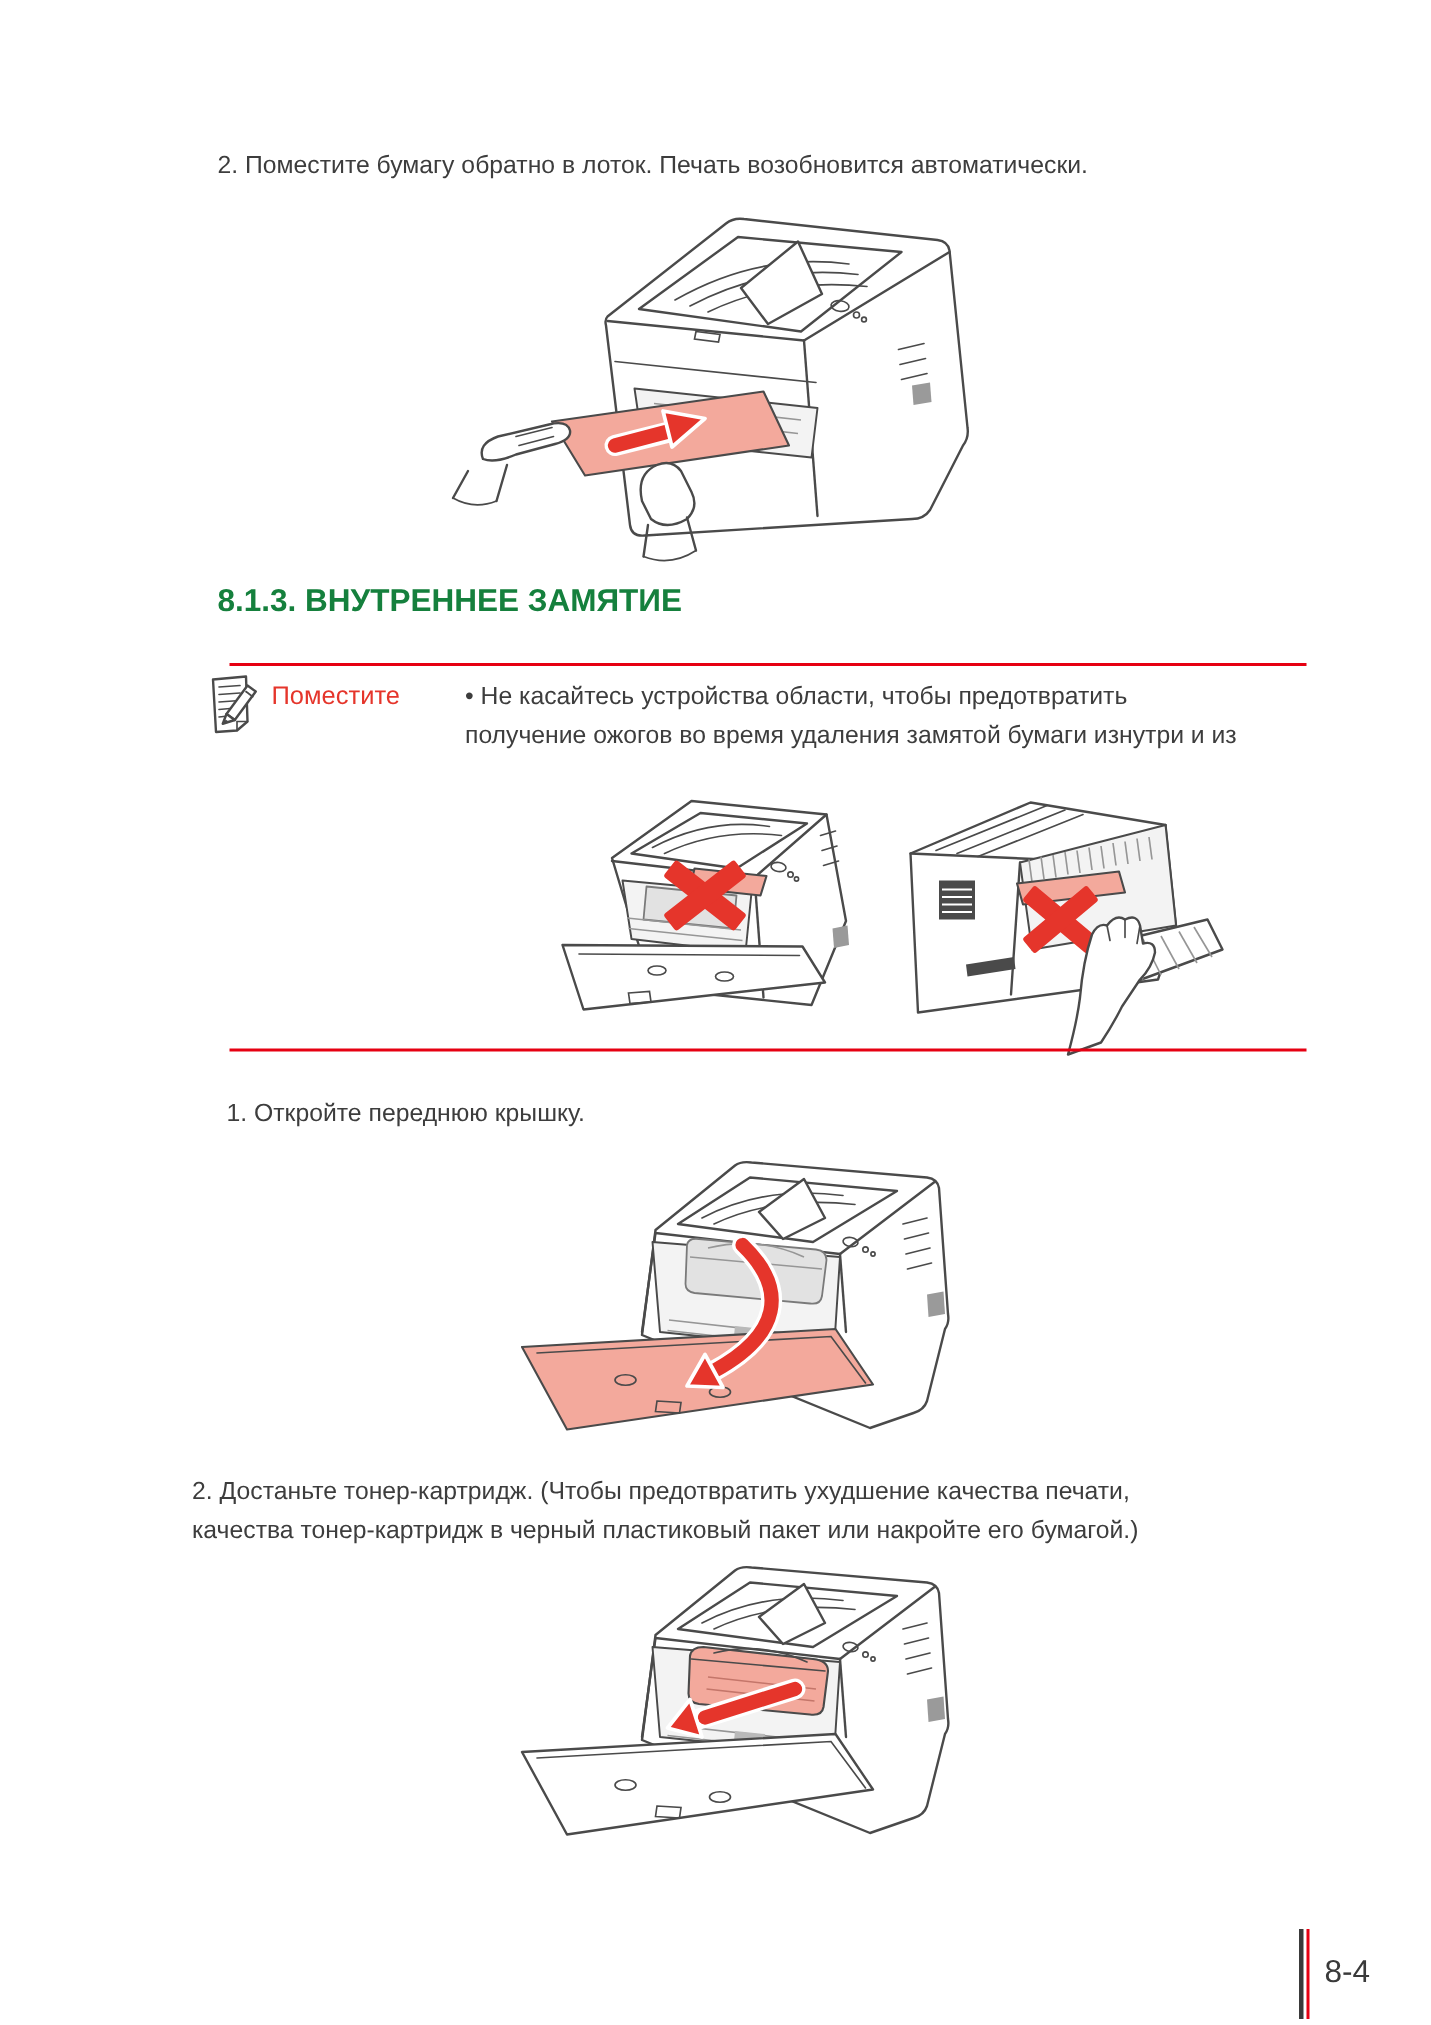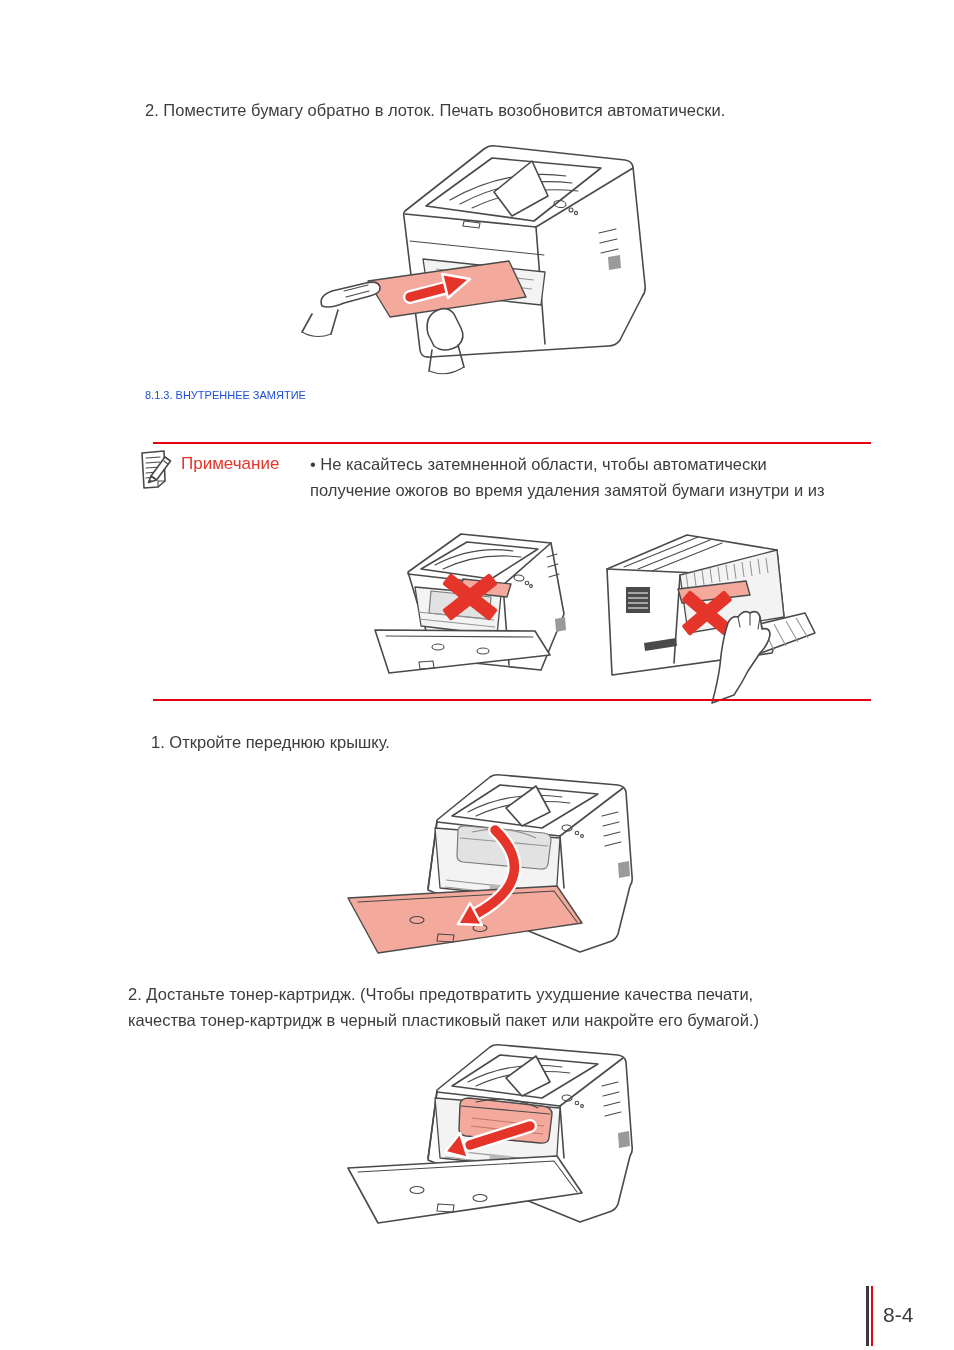--- a/index.html
+++ b/index.html
@@ -4,21 +4,21 @@
 <style>
   :root{
     --accent:#e5352b; --rule:#e60012; --highlight:#f3a99c; --ink:#3d3d3d; --line:#4a4a4a;
   }
   *{margin:0;padding:0;box-sizing:border-box}
   html,body{width:954px;height:1350px;background:#fff;
     font-family:"Liberation Sans","DejaVu Sans",sans-serif;color:var(--ink)}
   .page{position:relative;width:954px;height:1350px;background:#fff;overflow:hidden}
   .txt{position:absolute;font-size:16.5px;line-height:26px;color:var(--ink)}
   .txt .tline{display:block}
-  .heading{position:absolute;font-size:11px;font-weight:normal;color:#1d4ed8}
+  .heading{position:absolute;font-size:21px;font-weight:bold;color:#15803d}
   .note-label{position:absolute;font-size:17px;color:var(--accent)}
   .rule{position:absolute;height:2px;background:var(--rule)}
   .fig{position:absolute}
   .pagenum{position:absolute;font-size:21px;color:#3a3a3a}
   .vline{position:absolute;top:1286px;height:60px}
   .vline.dark{left:866px;width:2.5px;background:#3a3a3a}
   .vline.red{left:871px;width:2px;background:var(--rule)}
   svg .fw{fill:#fff;stroke:var(--line);stroke-width:1.6;stroke-linejoin:round;stroke-linecap:round}
   svg .fg{fill:#f3f3f3;stroke:var(--line);stroke-width:1.3;stroke-linejoin:round}
   svg .ln{fill:none;stroke:var(--line);stroke-width:1.6;stroke-linejoin:round;stroke-linecap:round}
@@ -88,24 +88,24 @@
     <path class="ln2" d="M9,20 L23,19"></path>
     <path class="ln2" d="M9,25 L20,24"></path>
     <path class="ln2" d="M9,30 L18,29"></path>
     <path class="ln2" d="M21,39 L21,33 L28,33"></path>
     <path class="fw" d="M14,28 L28,9 L33.5,13 L19.5,32 Z"></path>
     <path class="ln2" d="M27,13 L31.5,16.5"></path>
     <path class="fw" d="M14,28 L19.5,32 L11.5,34.5 Z"></path>
     <path class="dk" d="M11.5,34.5 L13.5,31.7 L15.8,33.4 Z"></path>
   </svg>
 
-  <div class="note-label" style="left:181px;top:454px">Примечание</div>
+  <div class="note-label" style="left:181px;top:454px">Поместите</div>
 
   <div class="txt" style="left:310px;top:451px;width:590px">
-    <span class="tline">• Не касайтесь затемненной области, чтобы автоматически</span>
+    <span class="tline">• Не касайтесь устройства области, чтобы предотвратить</span>
     <span class="tline">получение ожогов во время удаления замятой бумаги изнутри и из</span>
   </div>
 
   <svg class="fig" style="left:333px;top:527px" width="300" height="170" viewBox="0 0 300 170">
     <path class="fw" d="M75,45 L128,7 L218,16 L231,87 L208,143 L102,132 L84,75 Z"></path>
     <path class="ln" d="M75,47 L170,58"></path>
     <path class="ln" d="M170,58 L218,16"></path>
     <path class="ln" d="M170,58 L176,138"></path>
     <path class="fw" d="M88,42 L134,15 L205,22 L158,52 Z"></path>
     <path class="ln2" d="M102,38 Q140,18 180,24"></path>

